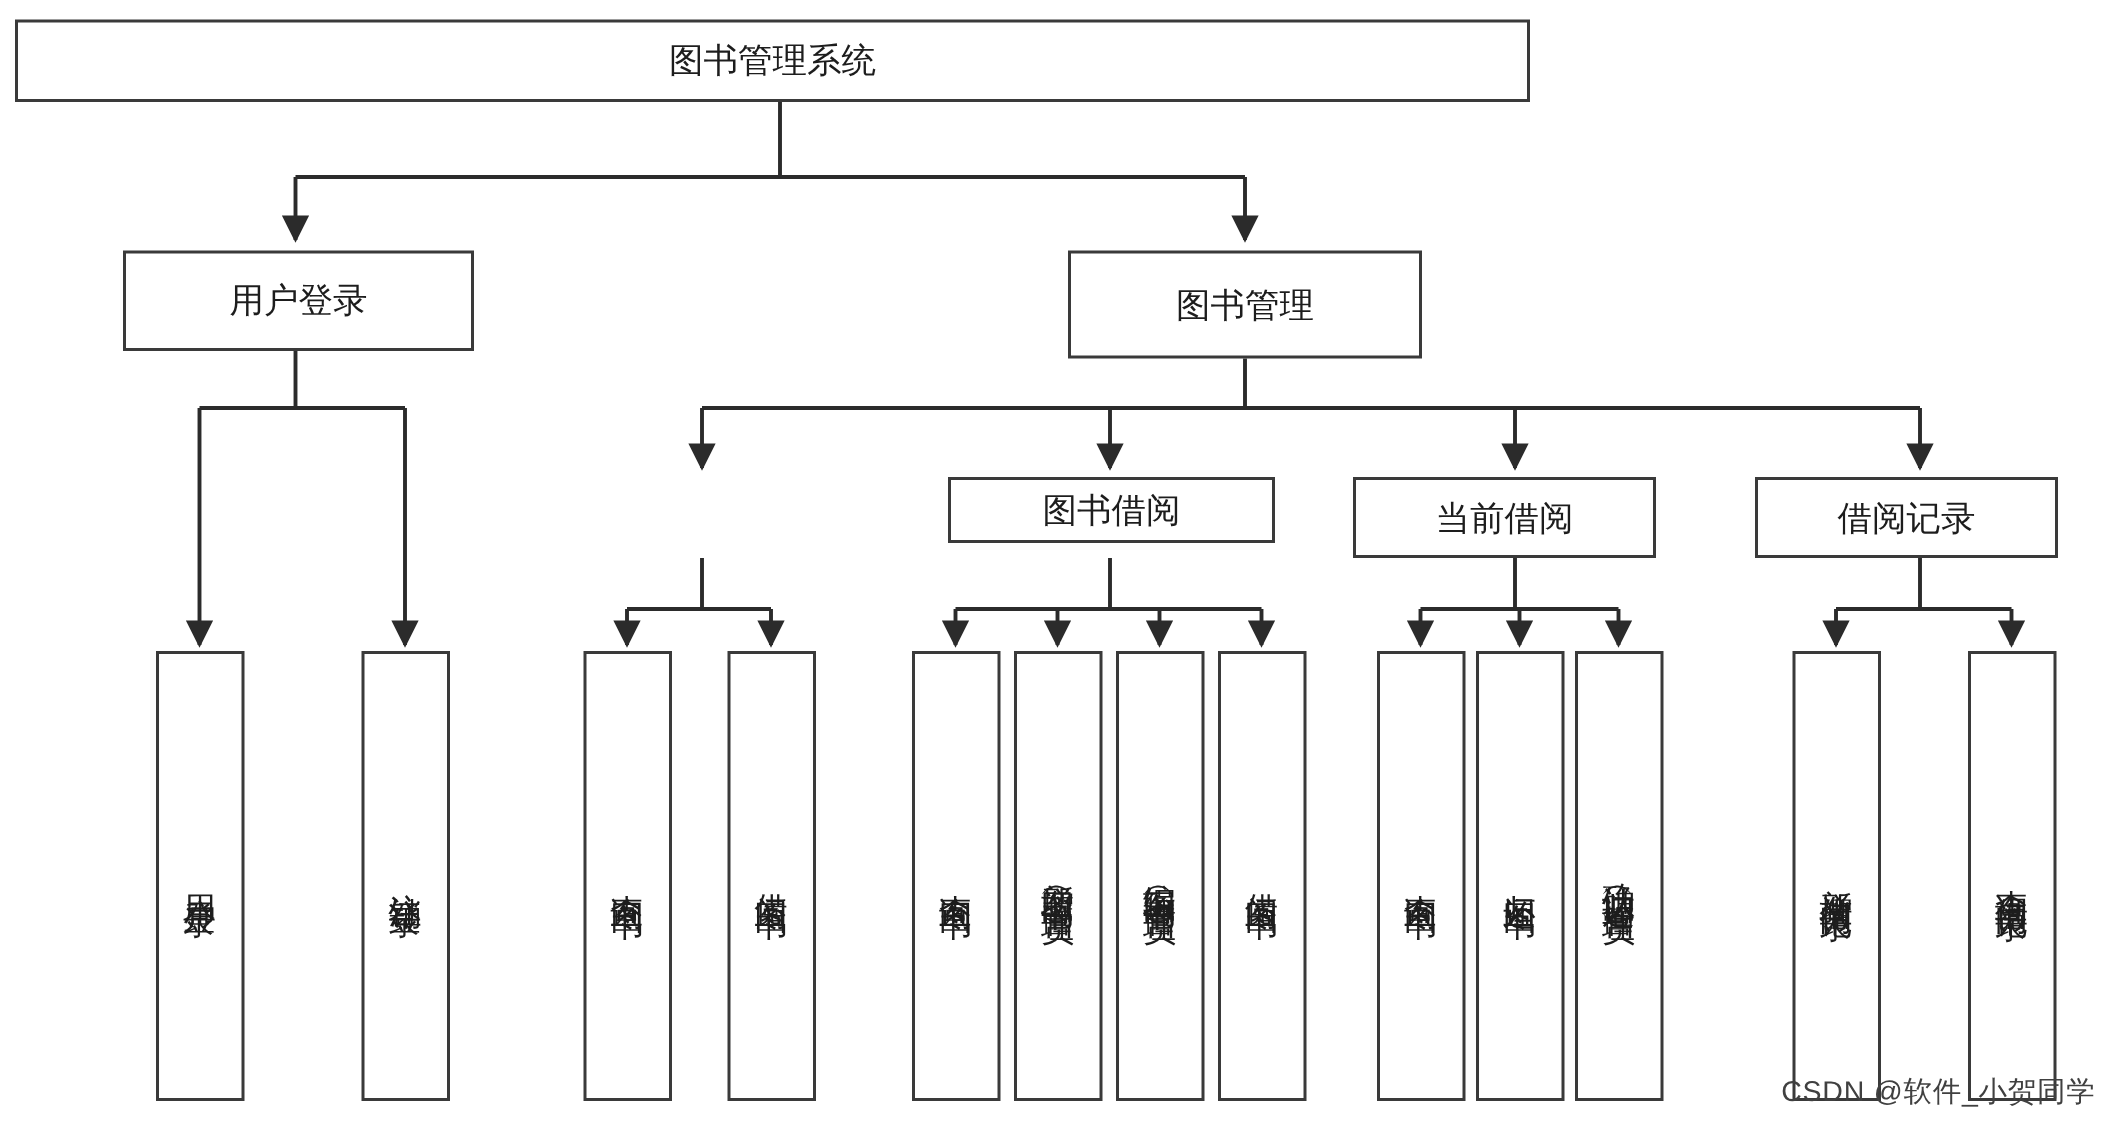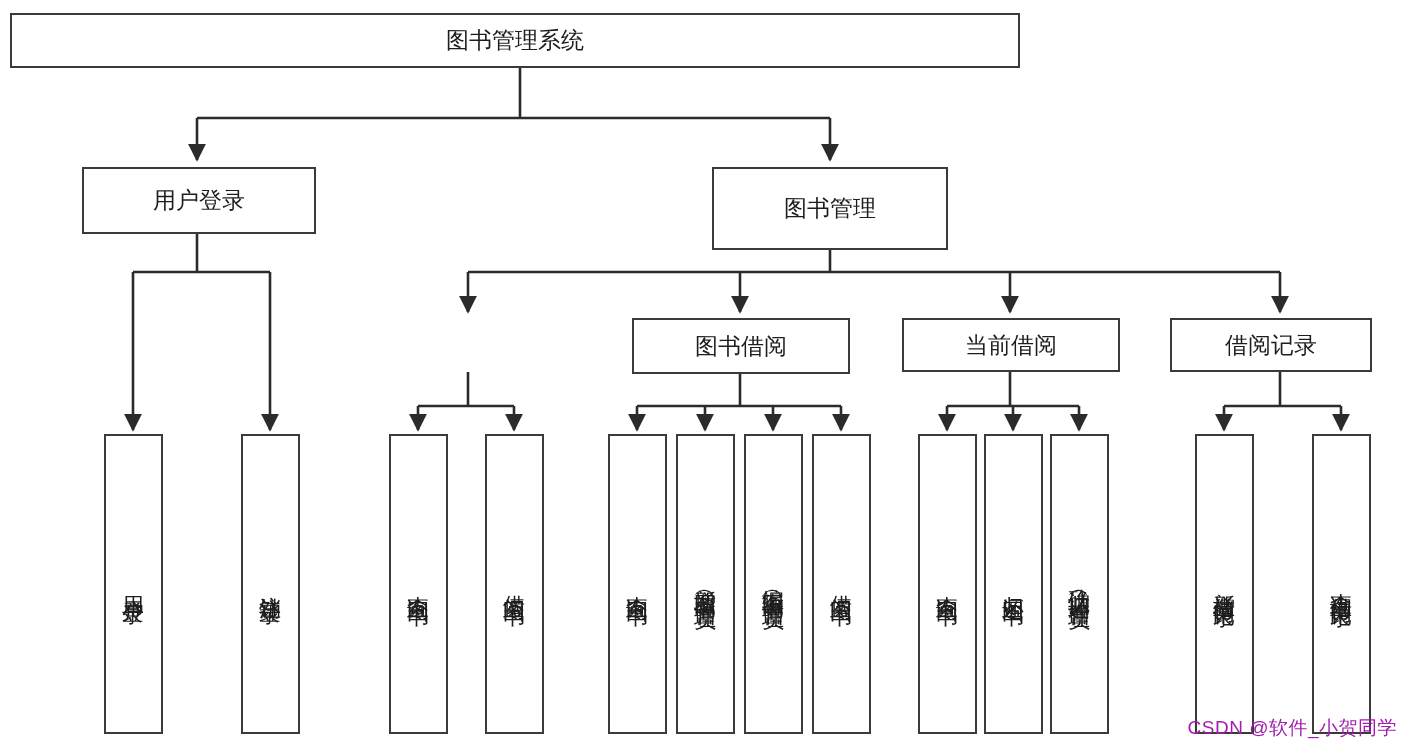--- a/index.html
+++ b/index.html
@@ -60,21 +60,21 @@
     line-height: 1.05;
     letter-spacing: 3px;
     white-space: nowrap;
     display: block;
   }
   .watermark {
     position: absolute;
     right: 8px;
     bottom: 6px;
     font-size: 19px;
-    color: #a21caf;
+    color: #404040;
     letter-spacing: 0.5px;
     white-space: nowrap;
   }
 </style>
 </head>
 <body>
 
 <div id="diagram">
 
   <svg id="connectors" viewBox="0 0 1405 747" xmlns="http://www.w3.org/2000/svg">
@@ -127,28 +127,28 @@
     </g>
   </svg>
 
   <div class="node root" style="left:10px; top:13px; width:1010px; height:55px;">
     <span>图书管理系统</span>
   </div>
 
   <div class="node level1" style="left:82px; top:167px; width:234px; height:67px;">
     <span>用户登录</span>
   </div>
-  <div class="node level1" style="left:712px; top:167px; width:236px; height:83px;">
+  <div class="node level1" style="left:712px; top:167px; width:236px; height:72px;">
     <span>图书管理</span>
   </div>
 
-  <div class="node level2" style="left:632px; top:318px; width:218px; height:56px;">
+  <div class="node level2" style="left:632px; top:318px; width:218px; height:44px;">
     <span>图书借阅</span>
   </div>
-  <div class="node level2" style="left:902px; top:318px; width:218px; height:54px;">
+  <div class="node level2" style="left:902px; top:318px; width:202px; height:54px;">
     <span>当前借阅</span>
   </div>
   <div class="node level2" style="left:1170px; top:318px; width:202px; height:54px;">
     <span>借阅记录</span>
   </div>
 
   <div class="node leaf" style="left:104px; top:434px; width:59px; height:300px;">
     <span class="vtext">用户登录</span>
   </div>
   <div class="node leaf" style="left:241px; top:434px; width:59px; height:300px;">

